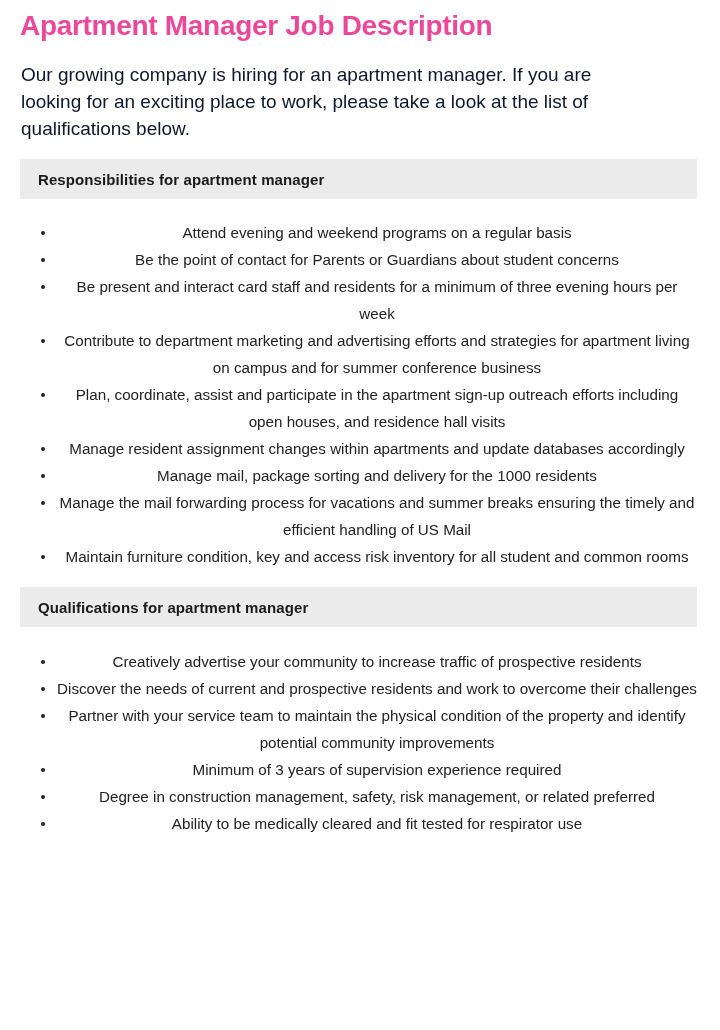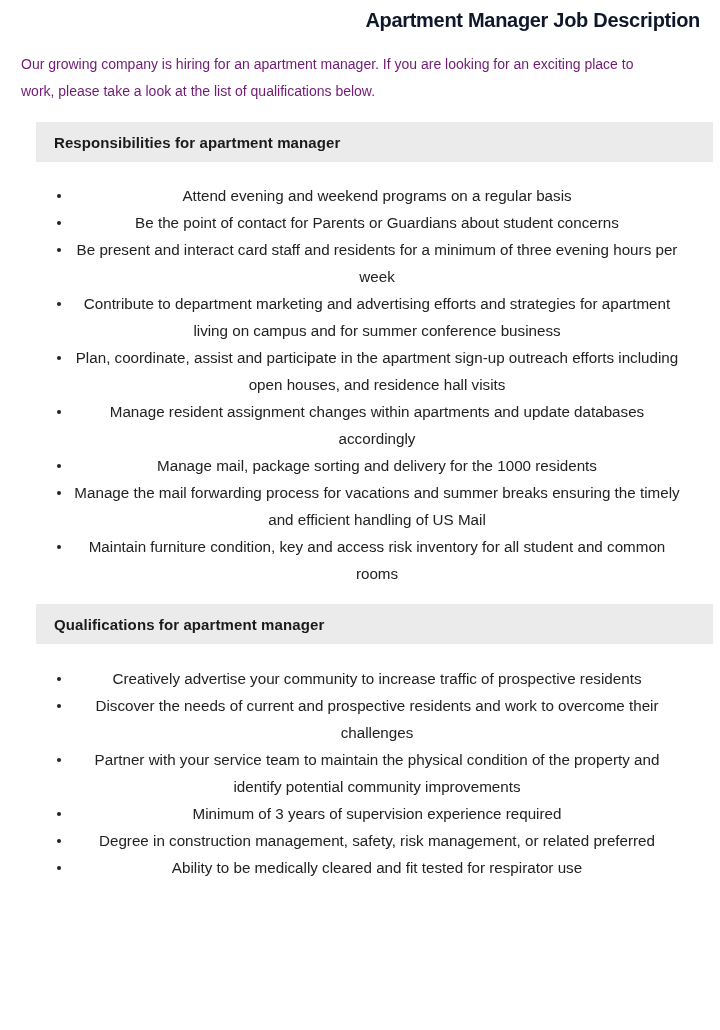--- a/index.html
+++ b/index.html
@@ -14,40 +14,40 @@
     color: #1a1a1a;
     overflow: hidden;
   }
   .page {
     width: 720px;
     height: 1030px;
     position: relative;
     box-sizing: border-box;
   }
   .doc-title {
-    text-align: right;
-    font-size: 20px;
+    text-align: left;
+    font-size: 28px;
     font-weight: 700;
     letter-spacing: -0.3px;
-    color: #0f172a;
+    color: #ec4899;
     margin: 0;
     padding: 8px 20px 0 20px;
     line-height: 1.25;
   }
   .intro {
     margin: 0;
     padding: 18px 21px 0 21px;
-    font-size: 14px;
+    font-size: 19px;
     line-height: 27px;
-    color: #701a75;
+    color: #0f172a;
     width: 677px;
     box-sizing: border-box;
   }
   .section {
-    margin: 16px;
+    margin: 0;
     padding: 0;
   }
   .section-header {
     margin: 17px 0 0 20px;
     width: 677px;
     height: 40px;
     background: #ebebeb;
     display: flex;
     align-items: center;
     box-sizing: border-box;

